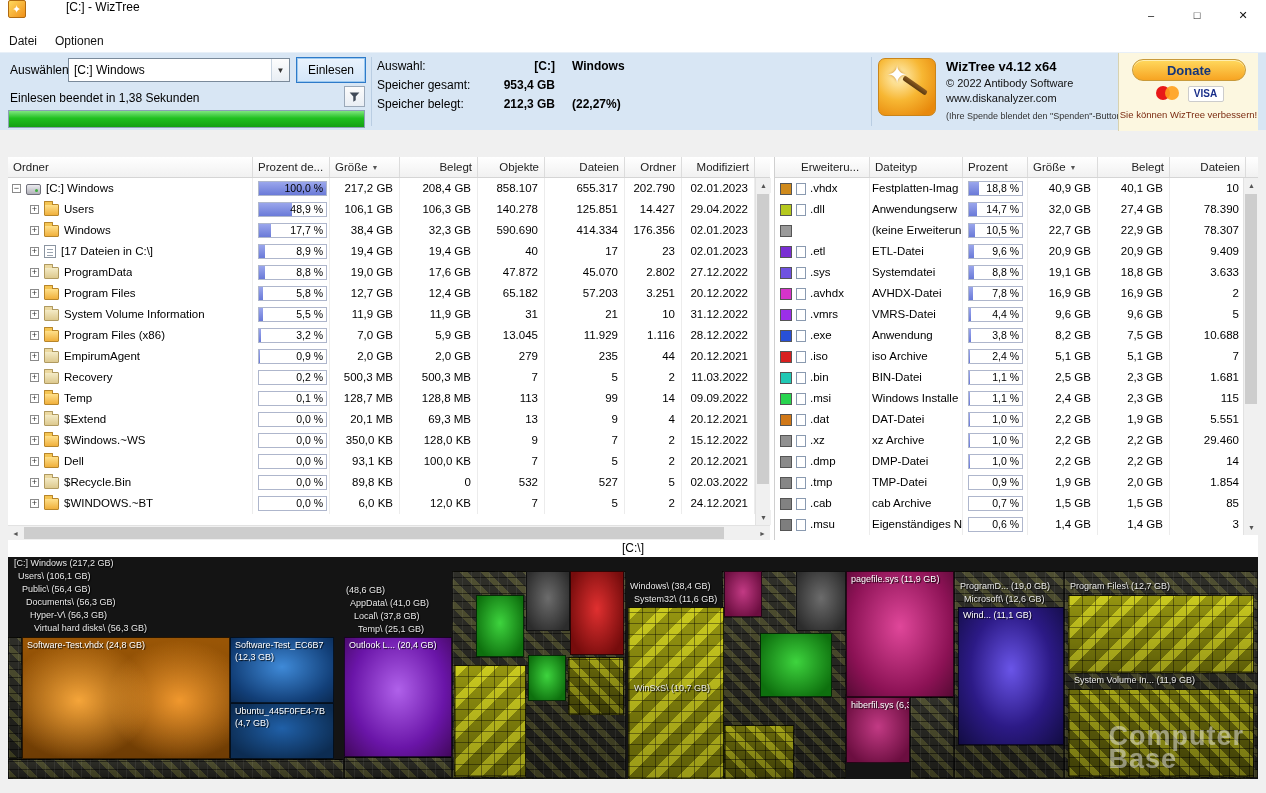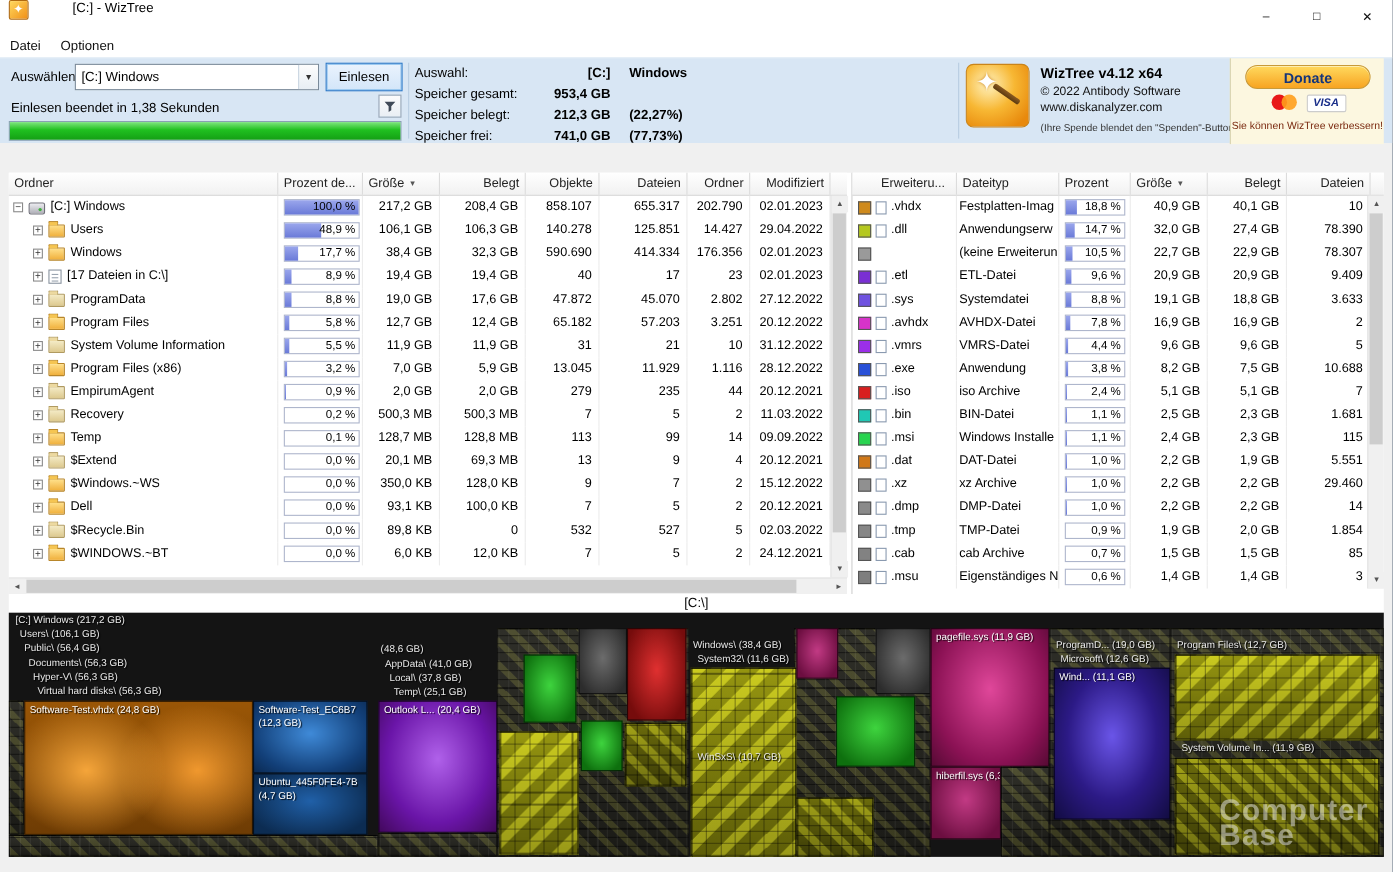--- a/index.html
+++ b/index.html
@@ -44,21 +44,21 @@
   .brand-name { font-size:13px; font-weight:bold; }
   .brand-copy, .brand-site { font-size:11px; margin-top:3px; color:#111; }
   .brand-note { font-size:9px; margin-top:7px; color:#333; white-space:nowrap; }
 
   .donate-panel { position:absolute; left:1118px; top:0; width:140px; height:78px; background:#fcf7e0; border-left:1px solid #d8d2b0; }
   .donate-btn { position:absolute; left:13px; top:6px; width:114px; height:22px; border-radius:11px; background:linear-gradient(#ffd95e,#f7a422); border:1px solid #c89a3a; color:#14357a; font-weight:bold; font-size:13px; display:flex; align-items:center; justify-content:center; box-shadow:inset 0 1px 0 #ffeeb0; }
   .cards { position:absolute; left:0; right:0; top:32px; display:flex; justify-content:center; gap:6px; align-items:center; }
   .mc { width:28px; height:17px; position:relative; }
   .mc::before { content:""; position:absolute; left:2px; top:1px; width:14px; height:14px; border-radius:50%; background:#e81818; }
   .mc::after { content:""; position:absolute; left:11px; top:1px; width:14px; height:14px; border-radius:50%; background:#ff9f1c; opacity:.9; }
-  .visa { width:36px; height:16px; background:#fff; border:1px solid #ccc; border-radius:2px; color:#1a2f8a; font-style:italic; font-weight:bold; font-size:10px; display:flex; align-items:center; justify-content:center; }
+  .visa { width:36px; height:16px; background:#fff; border:1px solid #ccc; border-radius:2px; color:#1a2f8a; font-weight:bold; font-size:10px; display:flex; align-items:center; justify-content:center; }
   .donate-caption { position:absolute; left:0; right:0; top:56px; text-align:center; font-size:9.5px; color:#7a2a10; }
 
   
   .tabstrip { position:absolute; top:130px; left:0; right:0; height:27px; background:#d8e6f4; border-bottom:1px solid #8a9aae; display:flex; align-items:flex-end; padding-left:8px; }
   .tab { font-size:12px; padding:0 10px; display:flex; align-items:center; border:1px solid #8a9aae; border-bottom:none; background:linear-gradient(#f6f6f6,#dedede); height:21px; margin-right:2px; position:relative; }
   .tab.active { background:#fff; height:26px; z-index:2; margin-bottom:-1px; border-bottom:1px solid #fff; }
 
   
   .main { position:absolute; top:157px; left:8px; width:1250px; height:383px; background:#fff; }
   .tree-table { position:absolute; left:0; top:0; width:762px; height:383px; }
@@ -188,25 +188,20 @@
           <span class="sum-val">953,4 GB</span>
           <span class="sum-extra"></span>
         </div>
 
         <div class="sum-row">
           <span class="sum-label">Speicher belegt:</span>
           <span class="sum-val">212,3 GB</span>
           <span class="sum-extra">(22,27%)</span>
         </div>
 
-        <div class="sum-row">
-          <span class="sum-label">Speicher frei:</span>
-          <span class="sum-val">741,0 GB</span>
-          <span class="sum-extra">(77,73%)</span>
-        </div>
       </div>
 
     <div class="vsep" style="left:871px"></div>
 
     <div class="logo"></div>
     <div class="brand-text">
       <div class="brand-name">WizTree v4.12 x64</div>
       <div class="brand-copy">© 2022 Antibody Software</div>
       <div class="brand-site">www.diskanalyzer.com</div>
       <div class="brand-note">(Ihre Spende blendet den "Spenden"-Button aus)</div>

